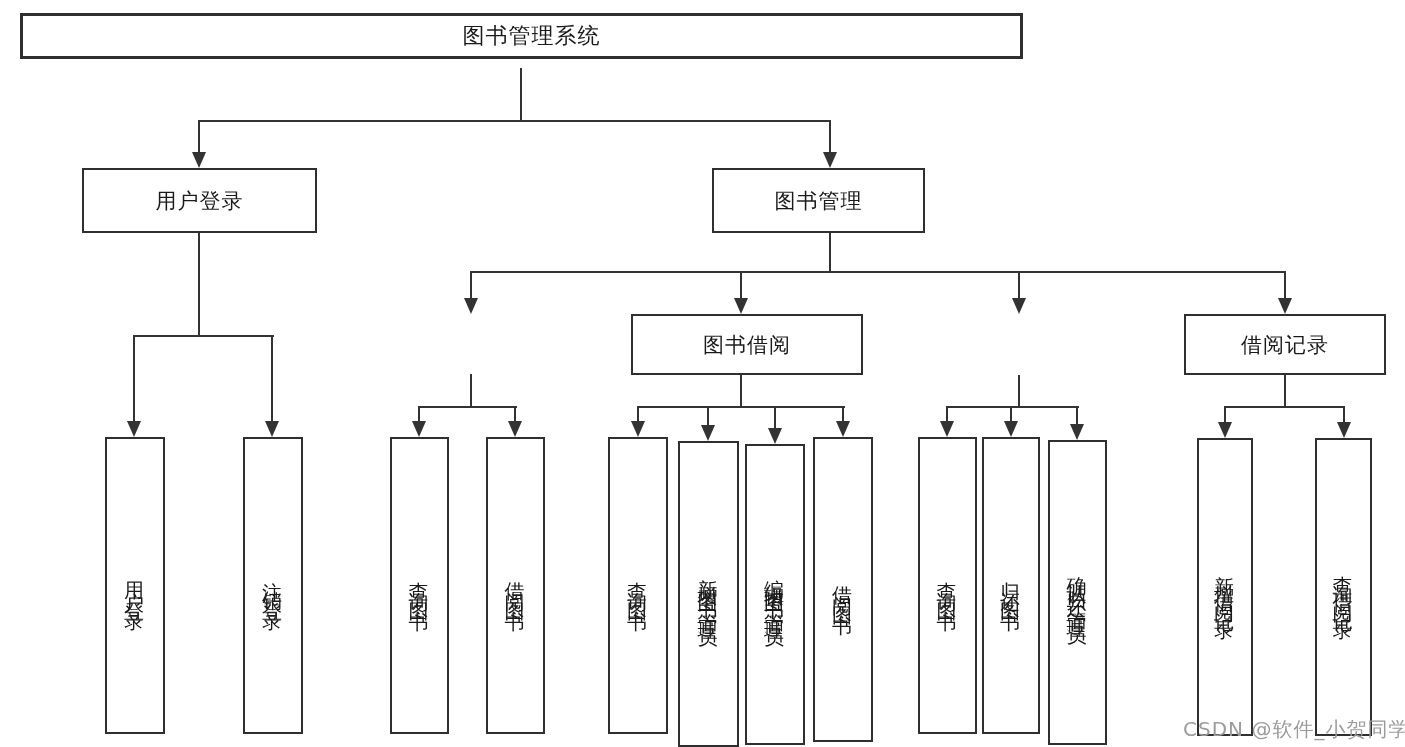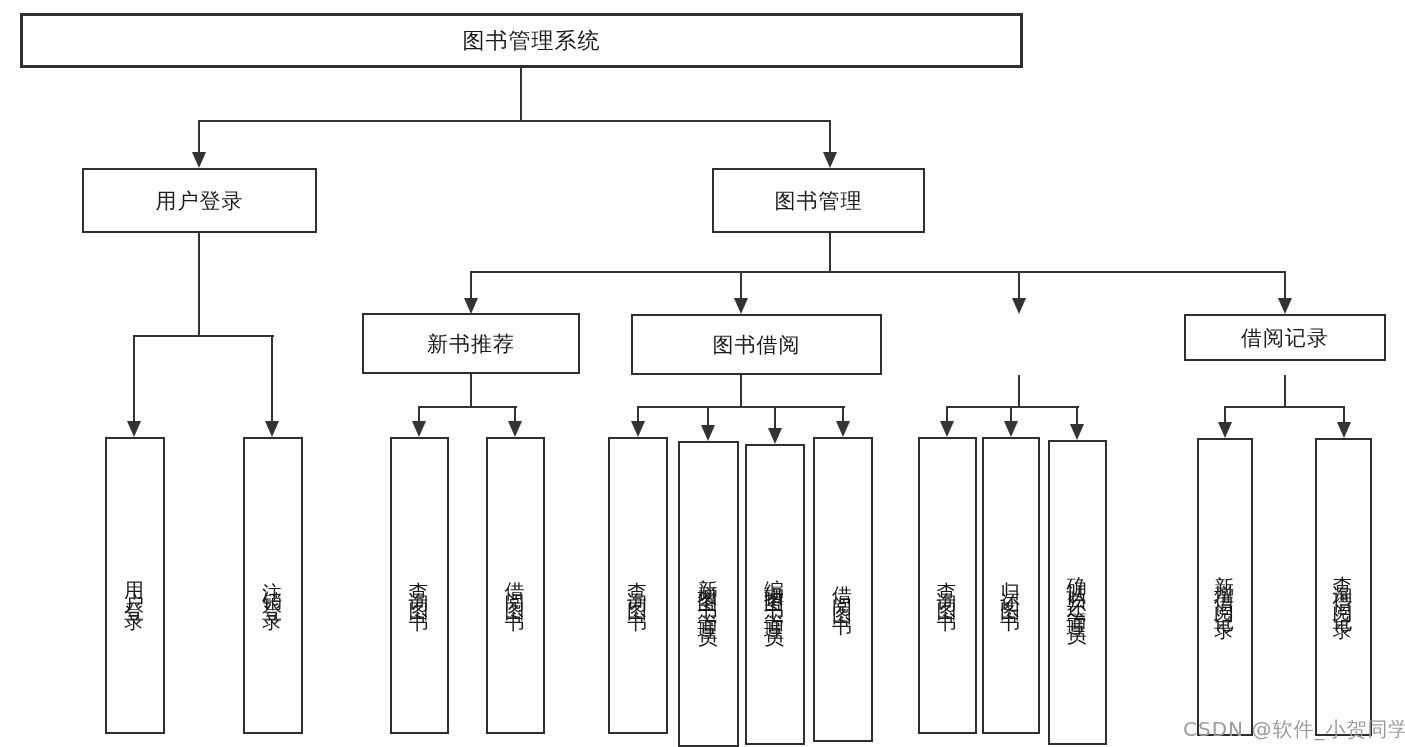--- a/index.html
+++ b/index.html
@@ -57,21 +57,21 @@
     letter-spacing: 1px;
     z-index: 5;
     white-space: nowrap;
   }
 </style>
 </head>
 <body>
 
 <div class="canvas">
 
-  <div class="box root-box" style="left:20px; top:13px; width:1003px; height:55px;padding-left:20px;">
+  <div class="box root-box" style="left:20px; top:13px; width:1003px; height:46px;padding-left:20px;">
     <span class="h-label root-label">图书管理系统</span>
   </div>
 
   <div class="line" style="left:520px; top:68px; width:2px; height:53px;"></div>
   <div class="line" style="left:198px; top:120px; width:633px; height:2px;"></div>
   <div class="line" style="left:198px; top:120px; width:2px; height:34px;"></div>
   <div class="arrow" style="left:192px; top:152px;"></div>
   <div class="line" style="left:829px; top:120px; width:2px; height:34px;"></div>
   <div class="arrow" style="left:823px; top:152px;"></div>
 
@@ -93,27 +93,24 @@
   <div class="line" style="left:470px; top:271px; width:816px; height:2px;"></div>
   <div class="line" style="left:470px; top:271px; width:2px; height:29px;"></div>
   <div class="arrow" style="left:464px; top:298px;"></div>
   <div class="line" style="left:740px; top:271px; width:2px; height:29px;"></div>
   <div class="arrow" style="left:734px; top:298px;"></div>
   <div class="line" style="left:1018px; top:271px; width:2px; height:29px;"></div>
   <div class="arrow" style="left:1012px; top:298px;"></div>
   <div class="line" style="left:1284px; top:271px; width:2px; height:29px;"></div>
   <div class="arrow" style="left:1278px; top:298px;"></div>
 
-  <div class="box" style="left:362px; top:313px; width:218px; height:61px;">
-    <span class="h-label">新书推荐</span>
-  </div>
-  <div class="box" style="left:631px; top:314px; width:251px; height:61px;">
+  <div class="box" style="left:631px; top:314px; width:232px; height:61px;">
     <span class="h-label">图书借阅</span>
   </div>
-  <div class="box" style="left:1184px; top:314px; width:202px; height:47px;">
+  <div class="box" style="left:1184px; top:314px; width:202px; height:61px;">
     <span class="h-label">借阅记录</span>
   </div>
 
   <div class="line" style="left:470px; top:374px; width:2px; height:34px;"></div>
   <div class="line" style="left:418px; top:406px; width:99px; height:2px;"></div>
   <div class="line" style="left:418px; top:406px; width:2px; height:17px;"></div>
   <div class="arrow" style="left:412px; top:421px;"></div>
   <div class="line" style="left:514px; top:406px; width:2px; height:17px;"></div>
   <div class="arrow" style="left:508px; top:421px;"></div>
 

